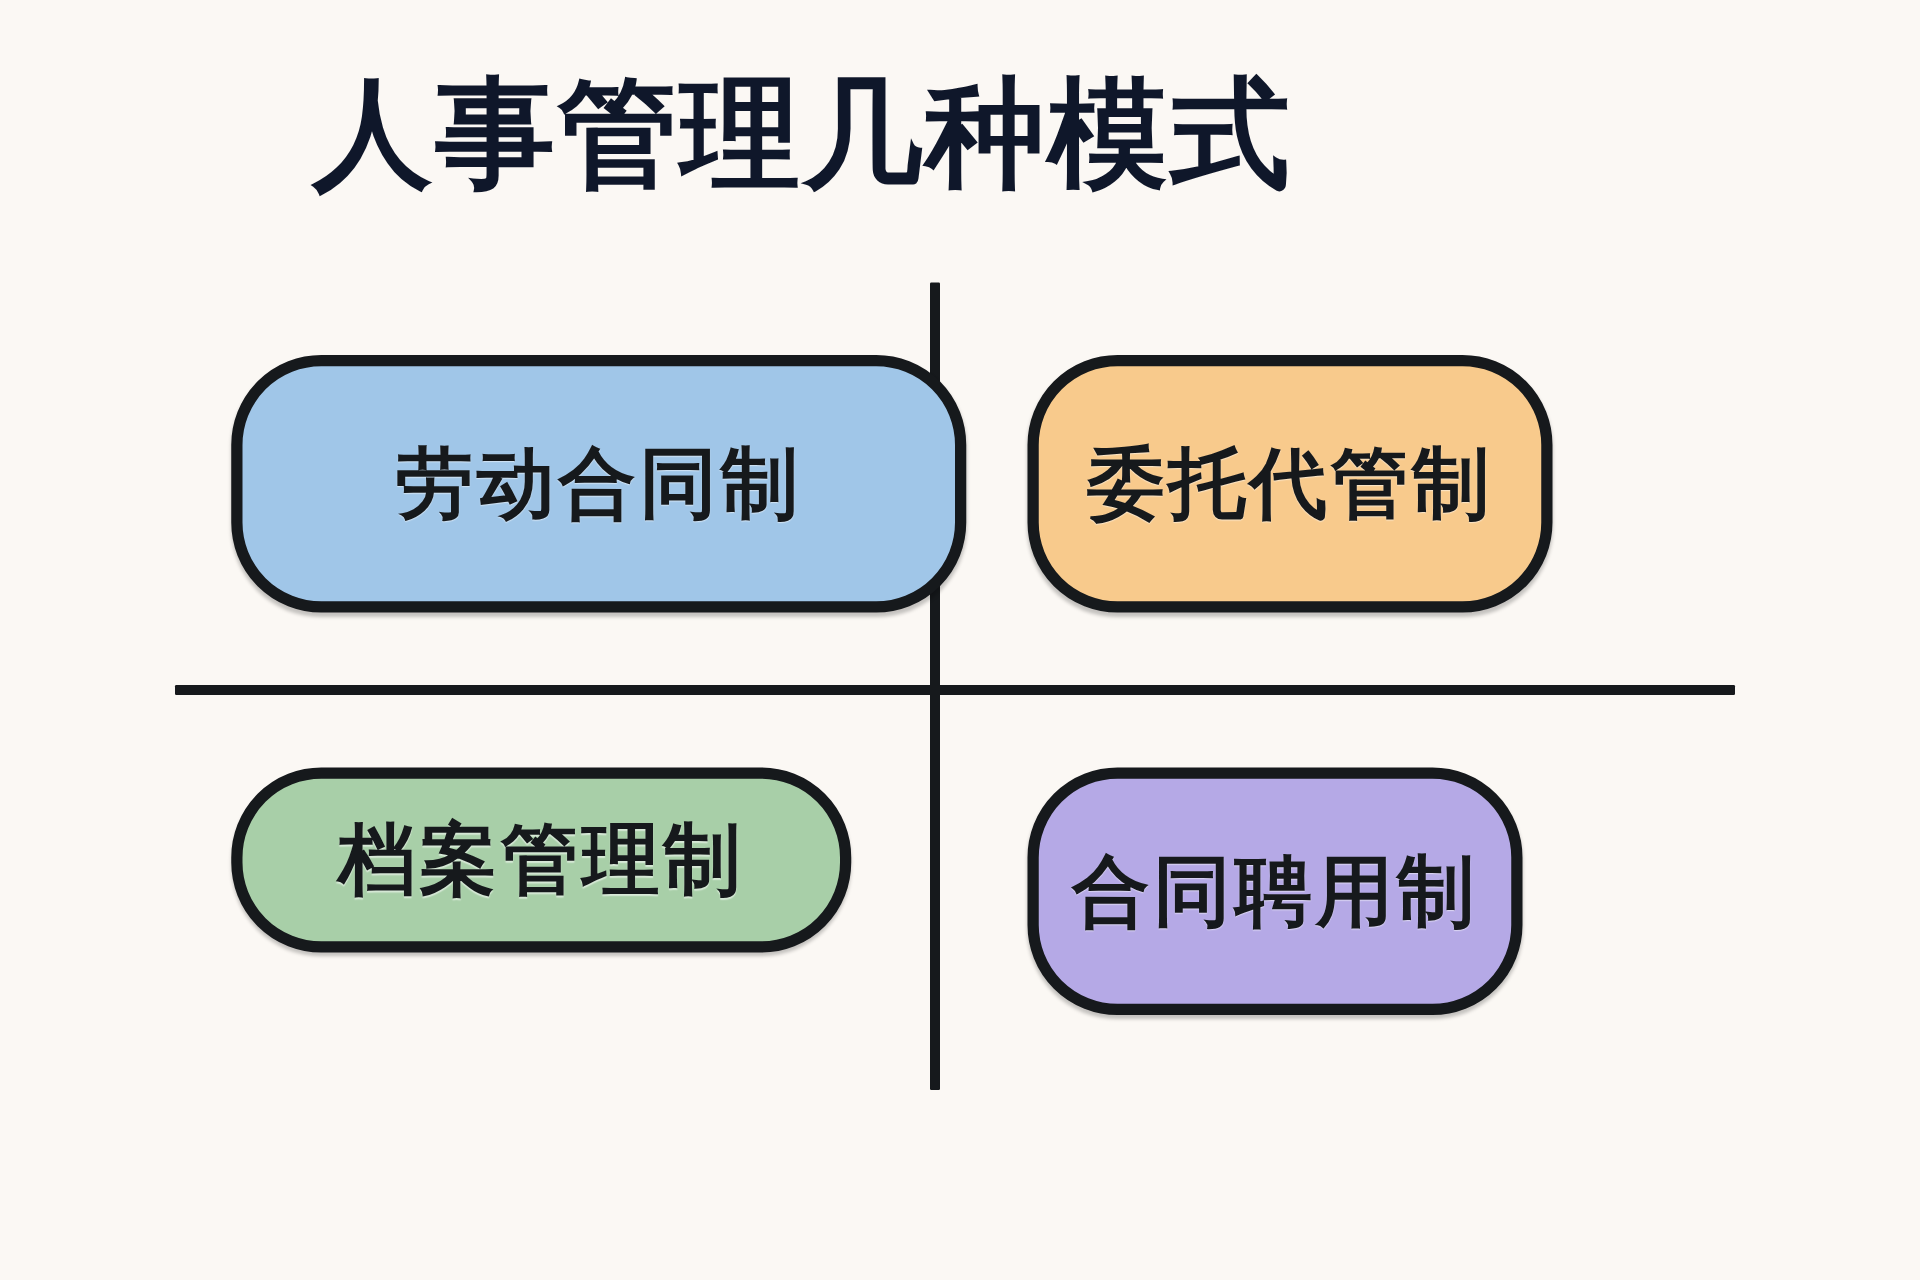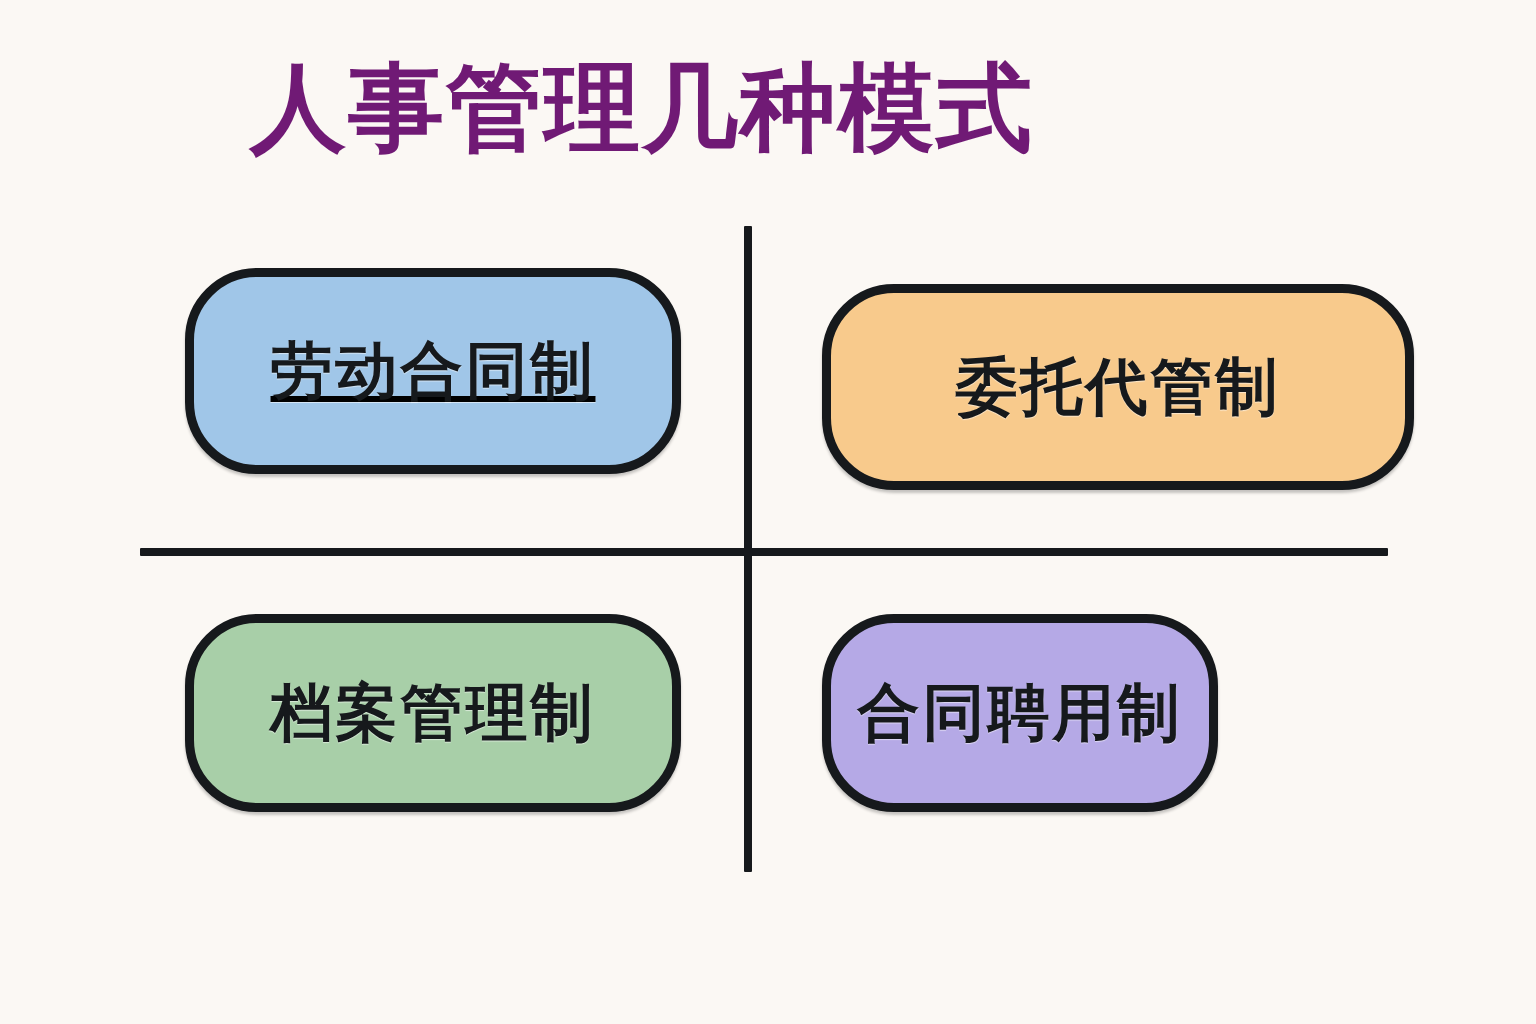--- a/index.html
+++ b/index.html
@@ -24,21 +24,21 @@
   
   #page-title {
     position: absolute;
     left: 0;
     top: 58px;
     width: 1284px;
     text-align: center;
     font-size: 96px;
     line-height: 1.05;
     font-weight: 700;
-    color: #701a75;
+    color: #0f172a;
     letter-spacing: 2px;
     white-space: nowrap;
     user-select: none;
   }
 
   
   #divider-vertical {
     position: absolute;
     left: 744px;
     top: 226px;
@@ -73,37 +73,36 @@
     font-weight: 700;
     color: #16191C;
     letter-spacing: 3px;
     white-space: nowrap;
     user-select: none;
     text-shadow: 0 1px 1px rgba(255,255,255,0.55);
   }
 
   #card-top-left {
     left: 185px;
-    top: 268px;
-    width: 496px;
+    top: 284px;
+    width: 588px;
     height: 206px;
-    text-decoration: underline;
   }
   #card-top-right {
     left: 822px;
     top: 284px;
-    width: 592px;
+    width: 420px;
     height: 206px;
     text-align: right;
   }
   #card-bottom-left {
     left: 185px;
     top: 614px;
     width: 496px;
-    height: 198px;
+    height: 148px;
   }
   #card-bottom-right {
     left: 822px;
     top: 614px;
     width: 396px;
     height: 198px;
   }
 </style>
 </head>
 <body style="background: rgb(251, 248, 244);">

